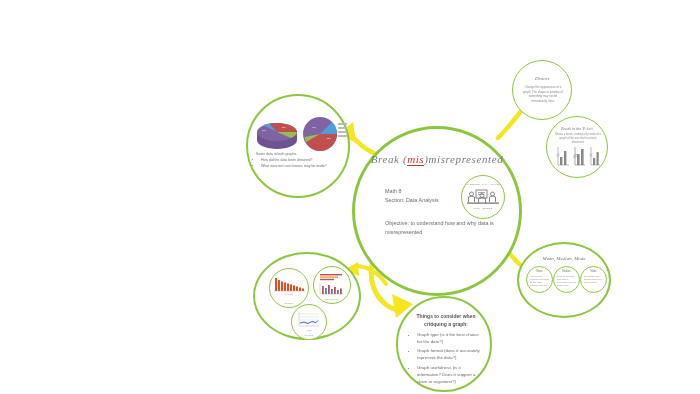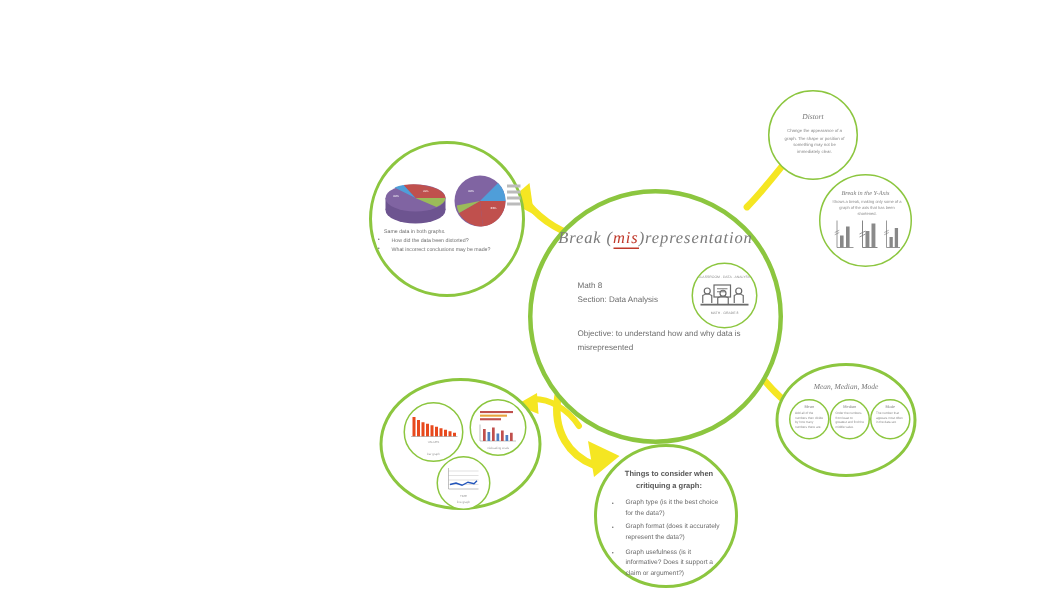--- a/index.html
+++ b/index.html
@@ -112,21 +112,21 @@
     <polygon points="26,36 30,60 47,46" fill="#f5e622"></polygon>
   </svg>
 
   <svg class="arrow" style="left:340px;top:262px;" width="50" height="34" viewBox="0 0 50 34">
     <path d="M46,22 C38,10 26,4 16,4" stroke="#f5e622" stroke-width="4" fill="none" stroke-linecap="round"></path>
     <polygon points="18,0 4,8 19,14" fill="#f5e622"></polygon>
   </svg>
 
   <div id="central" class="node">
     <div id="central-title">
-      <span>Break (</span><span class="mis">mis</span><span>)representation</span>
+      <span>Break (</span><span class="mis">mis</span><span>)misrepresented</span>
     </div>
 
     <div id="central-sub">
       <div>Math 8</div>
       <div>Section: Data Analysis</div>
     </div>
 
     <div id="central-obj">Objective: to understand how and why data is misrepresented</div>
 
     <div id="logo">

